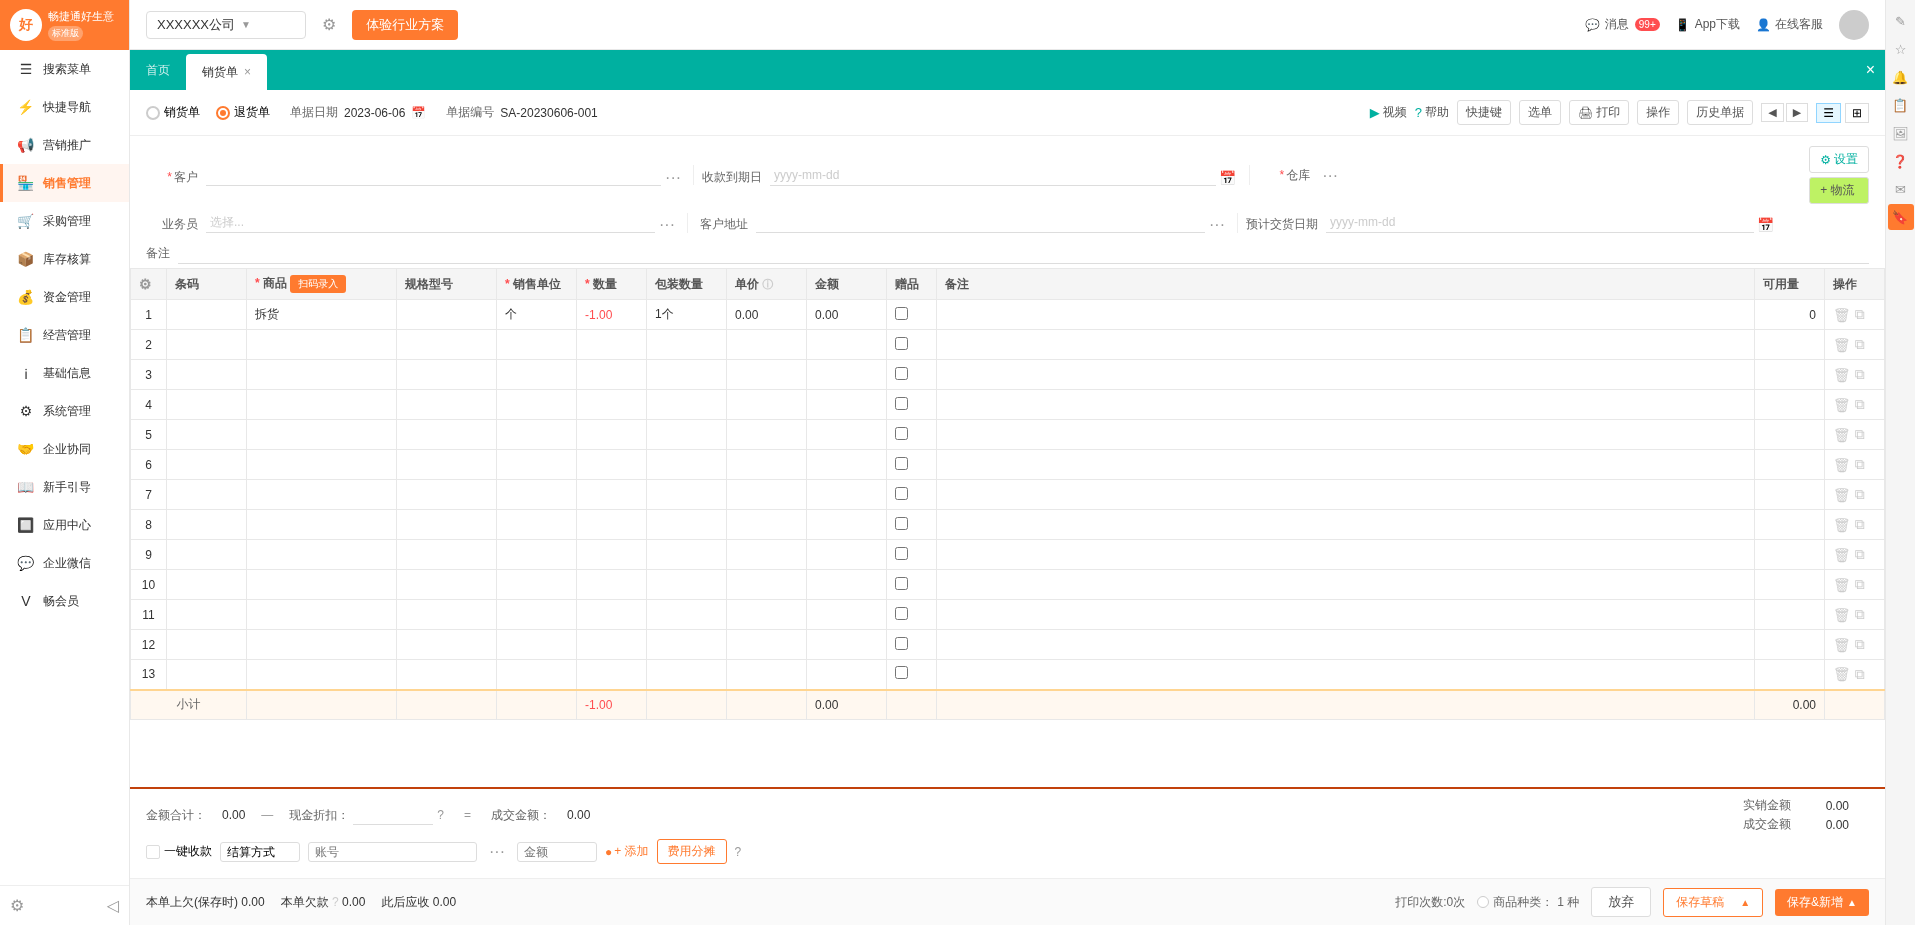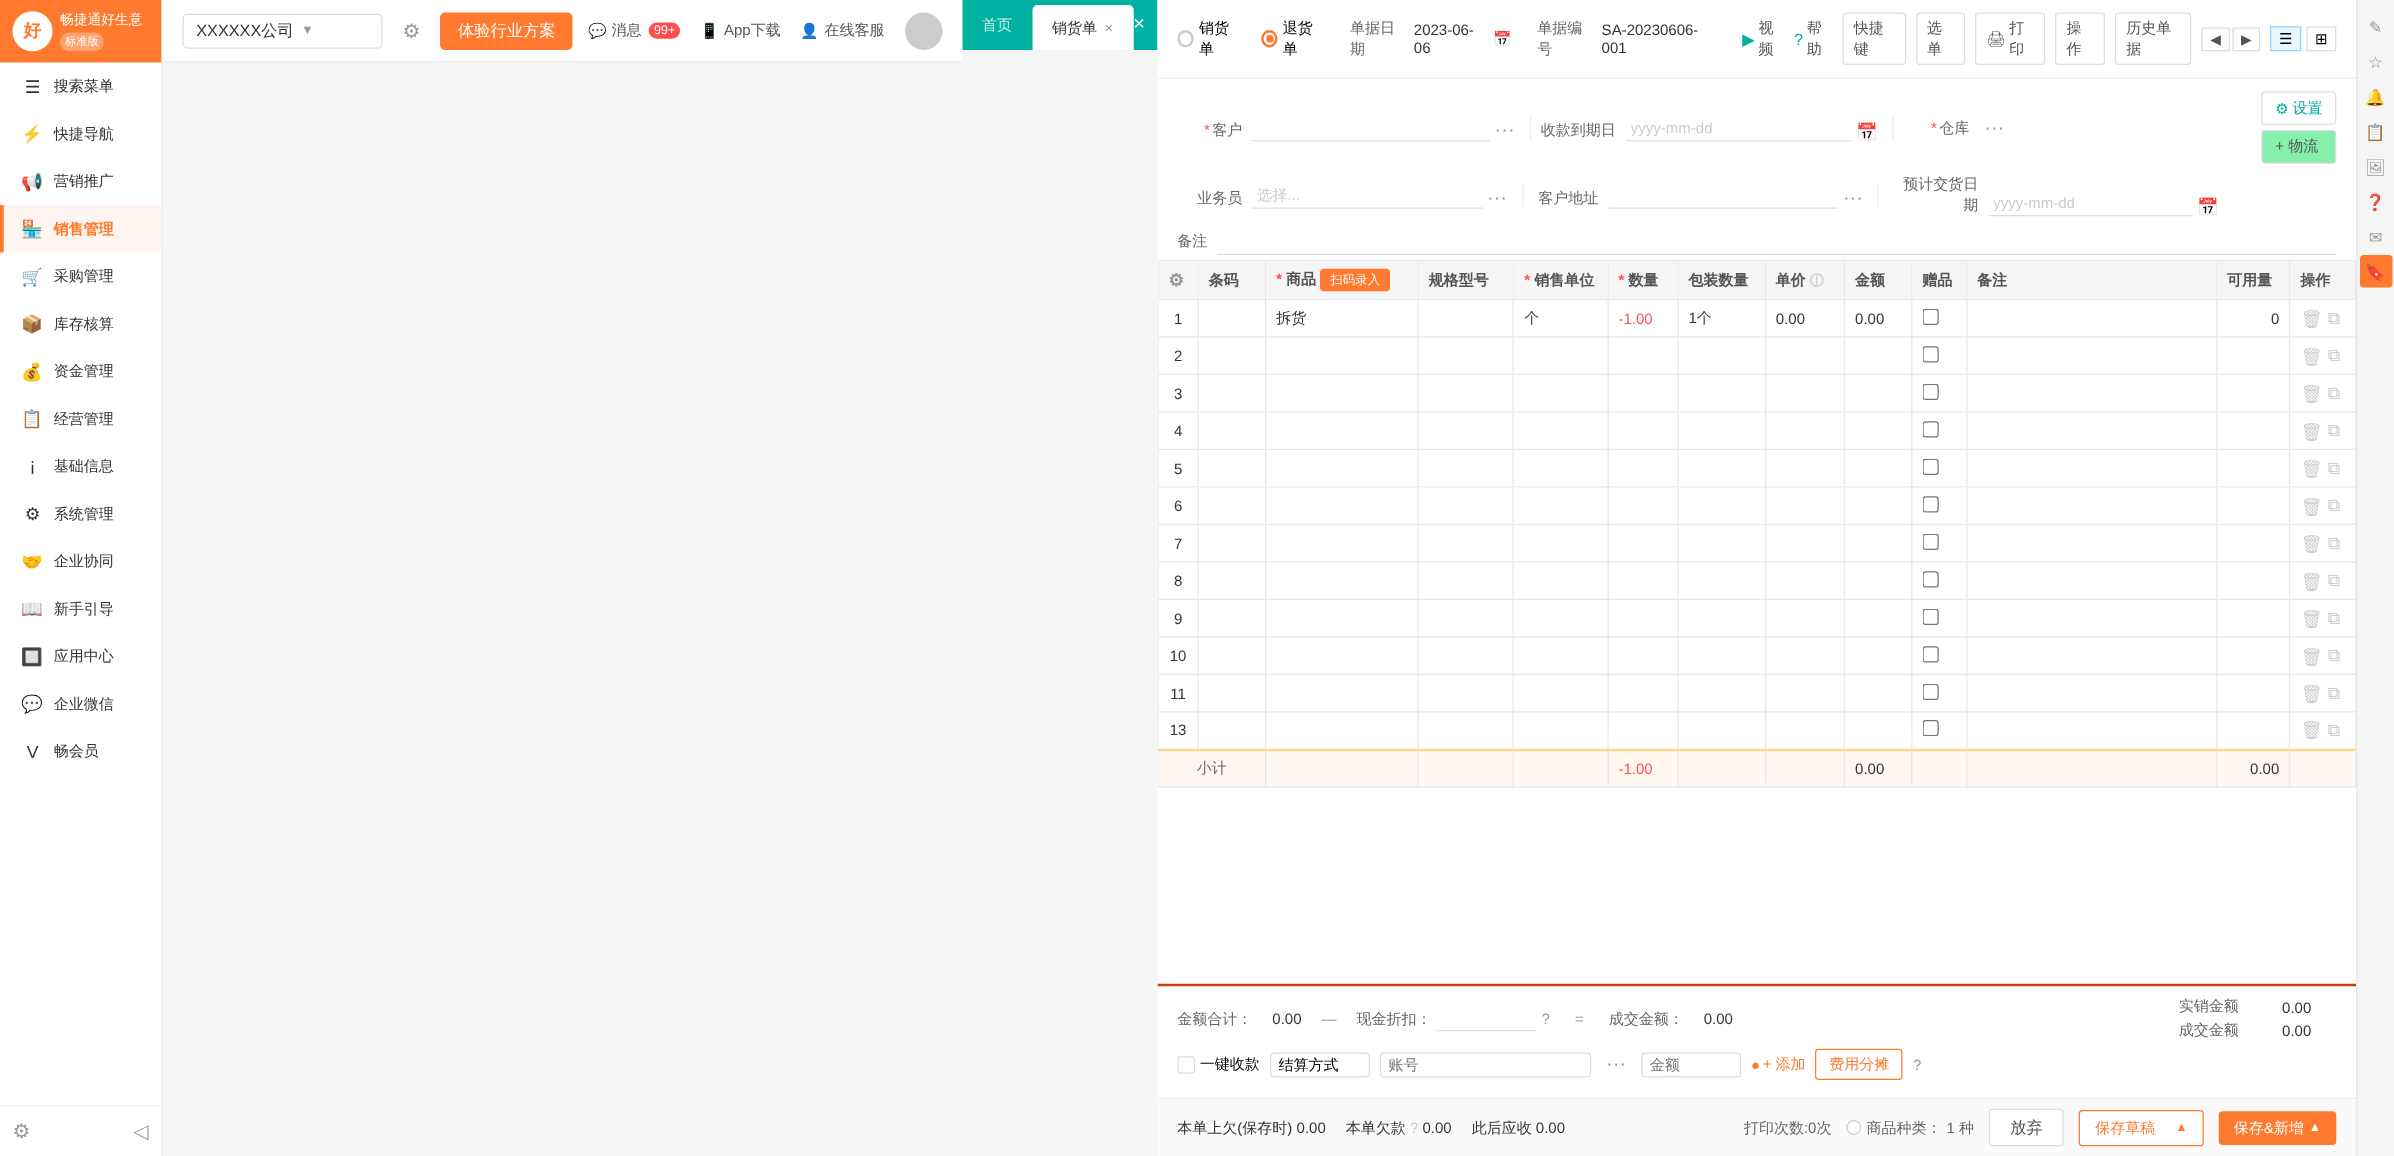--- a/index.html
+++ b/index.html
@@ -13,21 +13,21 @@
     .sidebar-logo-text { font-size: 11px; color: #fff; line-height: 1.3; }
     .sidebar-logo-badge { font-size: 9px; background: rgba(255,255,255,0.3); padding: 1px 4px; border-radius: 8px; margin-top: 2px; display: inline-block; }
     .sidebar-item { display: flex; align-items: center; gap: 8px; padding: 10px 14px; cursor: pointer; color: #333; border-left: 3px solid transparent; }
     .sidebar-item.active { background: #fff5f0; color: #ff7a2f; border-left-color: #ff7a2f; font-weight: bold; }
     .sidebar-item-icon { width: 18px; height: 18px; display: flex; align-items: center; justify-content: center; font-size: 14px; }
     .sidebar-item-label { font-size: 12px; }
     .sidebar-bottom { margin-top: auto; padding: 10px; display: flex; justify-content: space-between; align-items: center; border-top: 1px solid #eee; }
     .sidebar-bottom-icon { color: #999; cursor: pointer; font-size: 16px; }
 
     
-    .main { flex: 1; display: flex; height: 925px; overflow: hidden; }
+    .main { flex: 1; display: flex; flex-direction: column; height: 925px; overflow: hidden; }
 
     
     .top-header { height: 50px; background: #fff; display: flex; align-items: center; padding: 0 16px; border-bottom: 1px solid #e8e8e8; gap: 12px; }
     .company-selector { display: flex; align-items: center; gap: 6px; border: 1px solid #ddd; border-radius: 4px; padding: 4px 10px; cursor: pointer; min-width: 160px; }
     .company-name { font-size: 13px; color: #333; }
     .company-arrow { color: #999; font-size: 10px; }
     .gear-icon-btn { color: #999; cursor: pointer; font-size: 16px; padding: 4px; }
     .trial-btn { background: #ff7a2f; color: #fff; border: none; border-radius: 4px; padding: 6px 14px; cursor: pointer; font-size: 13px; }
     .header-right { margin-left: auto; display: flex; align-items: center; gap: 16px; }
     .header-right-item { display: flex; align-items: center; gap: 4px; color: #555; cursor: pointer; font-size: 12px; }
@@ -73,21 +73,21 @@
     .field-row { display: flex; align-items: center; gap: 0; }
     .field-group { display: flex; align-items: flex-end; flex: 1; }
     .field-label { color: #666; min-width: 60px; text-align: right; padding-right: 8px; font-size: 12px; }
     .field-label.required::before { content: '*'; color: #ff4d4f; margin-right: 2px; }
     .field-input { flex: 1; border: none; border-bottom: 1px solid #ddd; padding: 3px 4px; font-size: 12px; outline: none; color: #333; background: transparent; }
     .field-input::placeholder { color: #ccc; }
     .field-dots { color: #999; cursor: pointer; padding: 0 4px; font-size: 16px; line-height: 1; }
     .field-calendar { color: #00b0a0; cursor: pointer; font-size: 14px; padding: 0 4px; }
     .divider-vertical { width: 1px; background: #eee; height: 20px; margin: 0 8px; }
     .settings-btn { background: #fff; border: 1px solid #ddd; padding: 4px 10px; border-radius: 3px; cursor: pointer; color: #00b0a0; font-size: 12px; display: flex; align-items: center; gap: 3px; }
-    .logistics-btn { background: #86efac; border: 1px solid #ddd; padding: 4px 10px; border-radius: 3px; cursor: pointer; color: #555; font-size: 12px; display: flex; align-items: center; gap: 3px; }
+    .logistics-btn { background: #bef264; border: 1px solid #ddd; padding: 4px 10px; border-radius: 3px; cursor: pointer; color: #555; font-size: 12px; display: flex; align-items: center; gap: 3px; }
     .note-row { padding: 4px 16px; display: flex; align-items: center; gap: 8px; }
     .note-label { color: #666; font-size: 12px; }
     .note-input { flex: 1; border: none; border-bottom: 1px solid #ddd; padding: 3px 4px; font-size: 12px; outline: none; }
 
     
     .table-container { flex: 1; overflow: hidden; display: flex; flex-direction: column; }
     .data-table { width: 100%; border-collapse: collapse; }
     .data-table th { background: #f5f5f5; border: 1px solid #e8e8e8; padding: 6px 8px; text-align: left; font-size: 12px; color: #555; white-space: nowrap; position: sticky; top: 0; }
     .data-table td { border: 1px solid #e8e8e8; padding: 4px 8px; font-size: 12px; color: #333; height: 30px; }
     .row-num { color: #999; text-align: center; width: 30px; }
@@ -620,20 +620,40 @@
       <td style="text-align:right;"></td>
       <td>
         <div class="op-icons">
           <span class="op-icon" title="删除">🗑</span>
           <span class="op-icon" title="复制">⧉</span>
         </div>
       </td>
     </tr>
               <tr>
       <td class="row-num">11</td>
+      <td></td>
+      <td></td>
+      <td></td>
+      <td></td>
+      <td></td>
+      <td></td>
+      <td></td>
+      <td></td>
+      <td><input type="checkbox" style="cursor: pointer;"></td>
+      <td></td>
+      <td style="text-align:right;"></td>
+      <td>
+        <div class="op-icons">
+          <span class="op-icon" title="删除">🗑</span>
+          <span class="op-icon" title="复制">⧉</span>
+        </div>
+      </td>
+    </tr>
+              <tr>
+      <td class="row-num">12</td>
       <td></td>
       <td></td>
       <td></td>
       <td></td>
       <td></td>
       <td></td>
       <td></td>
       <td></td>
       <td><input type="checkbox" style="cursor: pointer;"></td>
       <td></td>

